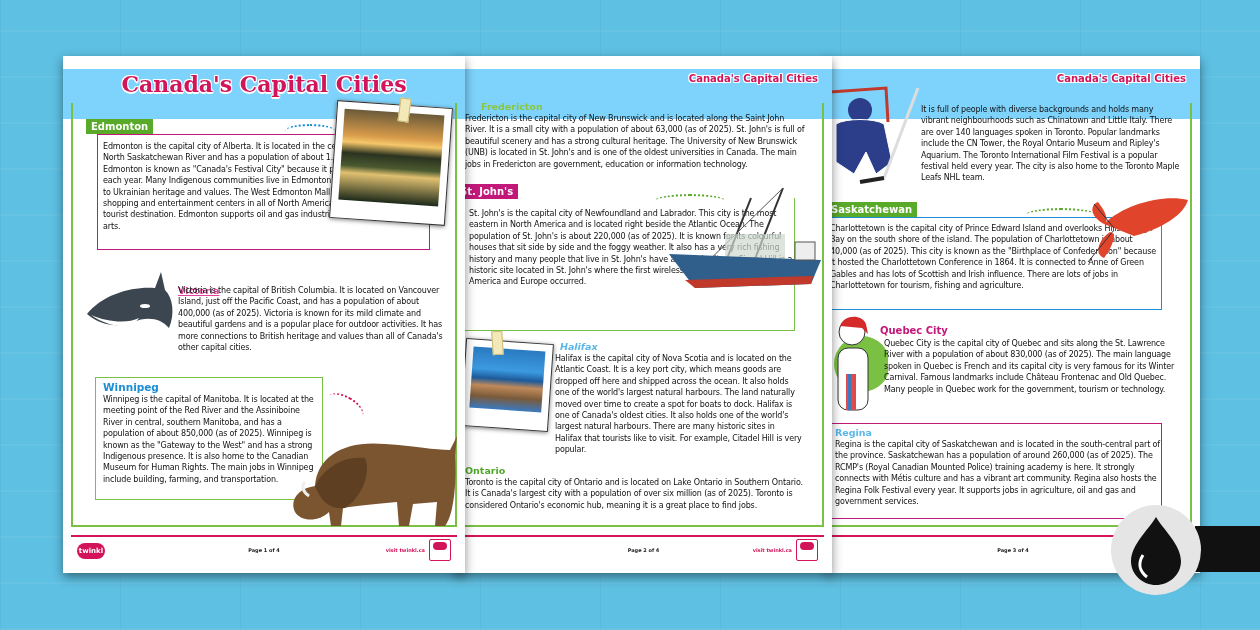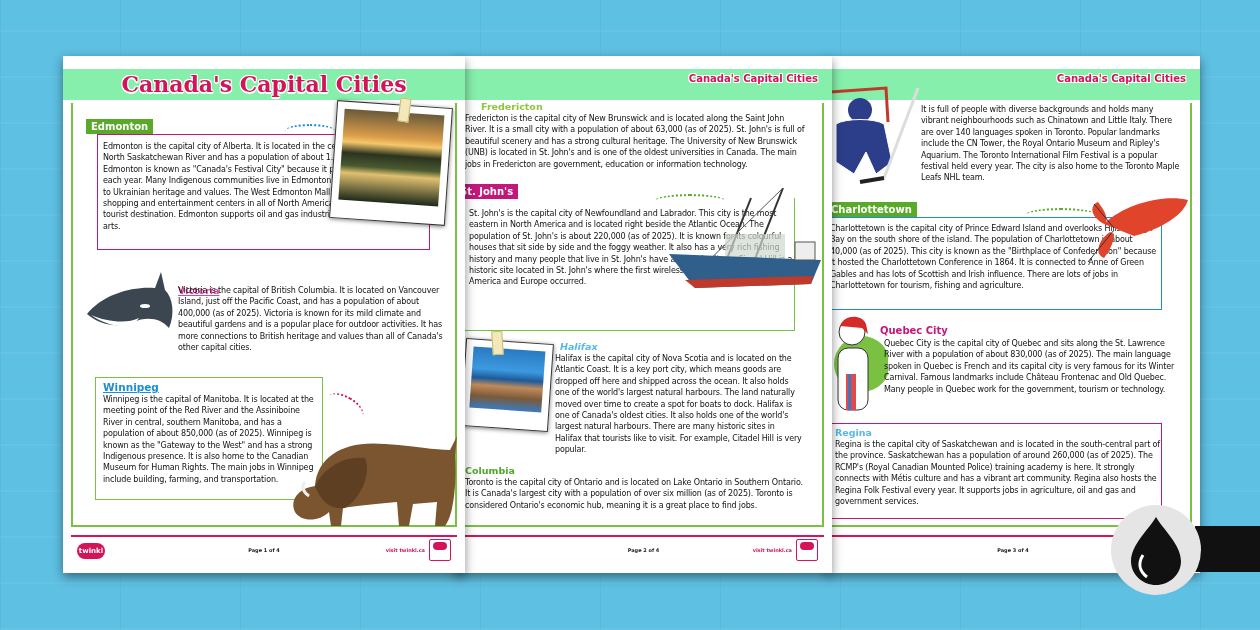--- a/index.html
+++ b/index.html
@@ -15,21 +15,21 @@
   .page {
     position: absolute;
     background: #fff;
     box-shadow: 0 4px 10px rgba(0,0,0,0.45);
     overflow: hidden;
   }
   #page1 { left: 63px; top: 56px; width: 402px; height: 517px; z-index: 3; }
   #page2 { left: 455px; top: 56px; width: 377px; height: 517px; z-index: 2; }
   #page3 { left: 826px; top: 56px; width: 374px; height: 517px; z-index: 1; }
 
-  .band { position: absolute; left: 0; right: 0; top: 13px; height: 31px; background: #86efac; }
+  .band { position: absolute; left: 0; right: 0; top: 13px; height: 50px; background: #7dd3fc; }
   .band-title {
     position: absolute; left: 0; right: 0; top: 2px; text-align: center;
     font: bold 22px "DejaVu Serif", serif; color: #d4145a;
     text-shadow: -1px -1px 0 #fff, 1px -1px 0 #fff, -1px 1px 0 #fff, 1px 1px 0 #fff, 0 2px 0 #fff;
   }
   .band-small {
     position: absolute; right: 14px; top: 4px;
     font: bold 10px "DejaVu Sans", sans-serif; color: #d4145a;
     text-shadow: -1px -1px 0 #fff, 1px -1px 0 #fff, -1px 1px 0 #fff, 1px 1px 0 #fff;
   }
@@ -112,21 +112,21 @@
 
   <div class="heading" style="left:115px;top:229px;color:#e0449a;text-decoration:underline;">Victoria</div>
   <div class="txt" style="left:115px;top:229px;width:272px;">Victoria is the capital of British Columbia. It is located on Vancouver Island, just off the Pacific Coast, and has a population of about 400,000 (as of 2025). Victoria is known for its mild climate and beautiful gardens and is a popular place for outdoor activities. It has more connections to British heritage and values than all of Canada's other capital cities.</div>
   <svg style="position:absolute;left:20px;top:212px;" width="92" height="70">
     <path d="M4,46 C20,26 50,18 72,20 L78,4 L82,22 C90,30 92,46 86,60 C78,50 64,48 50,54 C36,60 18,58 4,46 Z" fill="#3c4650"></path>
     <path d="M8,47 C24,54 44,56 56,50 C50,60 30,62 8,47 Z" fill="#fff"></path>
     <ellipse cx="62" cy="38" rx="5" ry="2" fill="#fff"></ellipse>
   </svg>
 
   <div class="box" style="left:32px;top:321px;width:228px;height:123px;border-color:#7ac143;"></div>
-  <div class="heading" style="left:40px;top:325px;color:#1a8fd6;font-size:10.5px;text-decoration:underline;">Winnipeg</div>
+  <div class="heading" style="left:40px;top:325px;color:#1a8fd6;font-size:10.5px;">Winnipeg</div>
   <div class="txt" style="left:40px;top:338px;width:215px;">Winnipeg is the capital of Manitoba. It is located at the meeting point of the Red River and the Assiniboine River in central, southern Manitoba, and has a population of about 850,000 (as of 2025). Winnipeg is known as the "Gateway to the West" and has a strong Indigenous presence. It is also home to the Canadian Museum for Human Rights. The main jobs in Winnipeg include building, farming, and transportation.</div>
   <div class="dots" style="left:262px;top:340px;width:40px;height:22px;border-color:#d4145a;transform:rotate(30deg);"></div>
   <svg style="position:absolute;left:222px;top:370px;" width="178" height="105">
     <path d="M30,60 C32,30 60,14 100,18 C130,20 150,24 165,24 L172,10 L170,30 C172,60 168,90 160,100 L150,100 L152,76 L128,78 L124,100 L114,100 L112,76 C90,78 70,80 58,82 L56,100 L46,100 L44,86 C34,96 16,96 10,86 C4,74 14,62 30,60 Z" fill="#7a5530"></path>
     <path d="M30,60 C40,40 60,30 80,32 C86,46 78,70 60,82 C46,84 36,76 30,60 Z" fill="#5e3f22"></path>
     <path d="M24,70 C18,66 16,60 20,56" stroke="#eee" stroke-width="3" fill="none"></path>
   </svg>
 
   <div class="footer-rule"></div>
   <div class="footer-logo">twinkl</div>
@@ -158,21 +158,21 @@
     <rect x="130" y="58" width="20" height="18" fill="#eee" stroke="#555"></rect>
   </svg>
 
   <div class="photo" style="left:8px;top:285px;width:88px;height:88px;transform:rotate(4deg);">
     <div class="photo-inner" style="background:linear-gradient(180deg,#2a7ac0 0%,#3c9ae0 35%,#1d5a9a 50%,#c08a5a 62%,#7a5a3a 80%,#3a7ac0 100%);"></div>
   </div>
   <div class="tape" style="left:37px;top:275px;transform:rotate(-4deg);"></div>
   <div class="heading" style="left:105px;top:285px;color:#5ab8e8;font-style:italic;">Halifax</div>
   <div class="txt" style="left:100px;top:297px;width:247px;">Halifax is the capital city of Nova Scotia and is located on the Atlantic Coast. It is a key port city, which means goods are dropped off here and shipped across the ocean. It also holds one of the world's largest natural harbours. The land naturally moved over time to create a spot for boats to dock. Halifax is one of Canada's oldest cities. It also holds one of the world's largest natural harbours. There are many historic sites in Halifax that tourists like to visit. For example, Citadel Hill is very popular.</div>
 
-  <div class="heading" style="left:10px;top:409px;color:#4fa82a;">Columbia</div>
+  <div class="heading" style="left:10px;top:409px;color:#4fa82a;">Ontario</div>
   <div class="txt" style="left:10px;top:421px;width:340px;">Toronto is the capital city of Ontario and is located on Lake Ontario in Southern Ontario. It is Canada's largest city with a population of over six million (as of 2025). Toronto is considered Ontario's economic hub, meaning it is a great place to find jobs.</div>
 
   <div class="footer-rule" style="left:0;"></div>
   <div class="footer-page">Page 2 of 4</div>
   <div class="footer-visit">visit twinkl.ca</div>
   <div class="footer-badge"></div>
 </div>
 
 <div class="page" id="page3">
   <div class="band">
@@ -182,21 +182,21 @@
 
   <svg style="position:absolute;left:0;top:26px;" width="96" height="110">
     <path d="M4,10 L60,6 L62,40" stroke="#c0392b" stroke-width="3" fill="none"></path>
     <circle cx="34" cy="28" r="12" fill="#2c3e8a"></circle>
     <path d="M10,42 C20,36 48,36 58,42 L66,80 L50,92 L40,70 L28,92 L10,80 Z" fill="#2c3e8a" stroke="#fff" stroke-width="1"></path>
     <line x1="92" y1="6" x2="58" y2="96" stroke="#ddd" stroke-width="3"></line>
     <path d="M58,96 L34,100" stroke="#222" stroke-width="4"></path>
   </svg>
   <div class="txt" style="left:95px;top:48px;width:262px;">It is full of people with diverse backgrounds and holds many vibrant neighbourhoods such as Chinatown and Little Italy. There are over 140 languages spoken in Toronto. Popular landmarks include the CN Tower, the Royal Ontario Museum and Ripley's Aquarium. The Toronto International Film Festival is a popular festival held every year. The city is also home to the Toronto Maple Leafs NHL team.</div>
 
-  <div class="tab-label" style="left:0;top:146px;background:#5aaa2a;">Charlottetown</div>
+  <div class="tab-label" style="left:0;top:146px;background:#5aaa2a;">Saskatchewan</div>
   <div class="box" style="left:0;top:161px;width:336px;height:93px;border-color:#1a8fd6;border-left:none;"></div>
   <div class="txt" style="left:4px;top:167px;width:330px;">Charlottetown is the capital city of Prince Edward Island and overlooks Hillsborough Bay on the south shore of the island. The population of Charlottetown is about 40,000 (as of 2025). This city is known as the "Birthplace of Confederation" because it hosted the Charlottetown Conference in 1864. It is connected to Anne of Green Gables and has lots of Scottish and Irish influence. There are lots of jobs in Charlottetown for tourism, fishing and agriculture.</div>
   <div class="dots" style="left:200px;top:152px;width:70px;height:14px;border-color:#5aaa2a;"></div>
   <svg style="position:absolute;left:258px;top:128px;" width="110" height="80">
     <path d="M20,40 C40,20 80,10 104,16 C100,30 80,44 50,52 Z" fill="#e0442a"></path>
     <path d="M20,40 C8,34 4,22 14,18 C20,26 24,32 22,40 Z" fill="#e0442a"></path>
     <path d="M26,48 C14,56 10,70 20,74 C26,66 30,58 30,50 Z" fill="#e0442a"></path>
     <line x1="30" y1="46" x2="4" y2="78" stroke="#333" stroke-width="1"></line>
     <line x1="30" y1="44" x2="10" y2="20" stroke="#333" stroke-width="1"></line>
   </svg>

